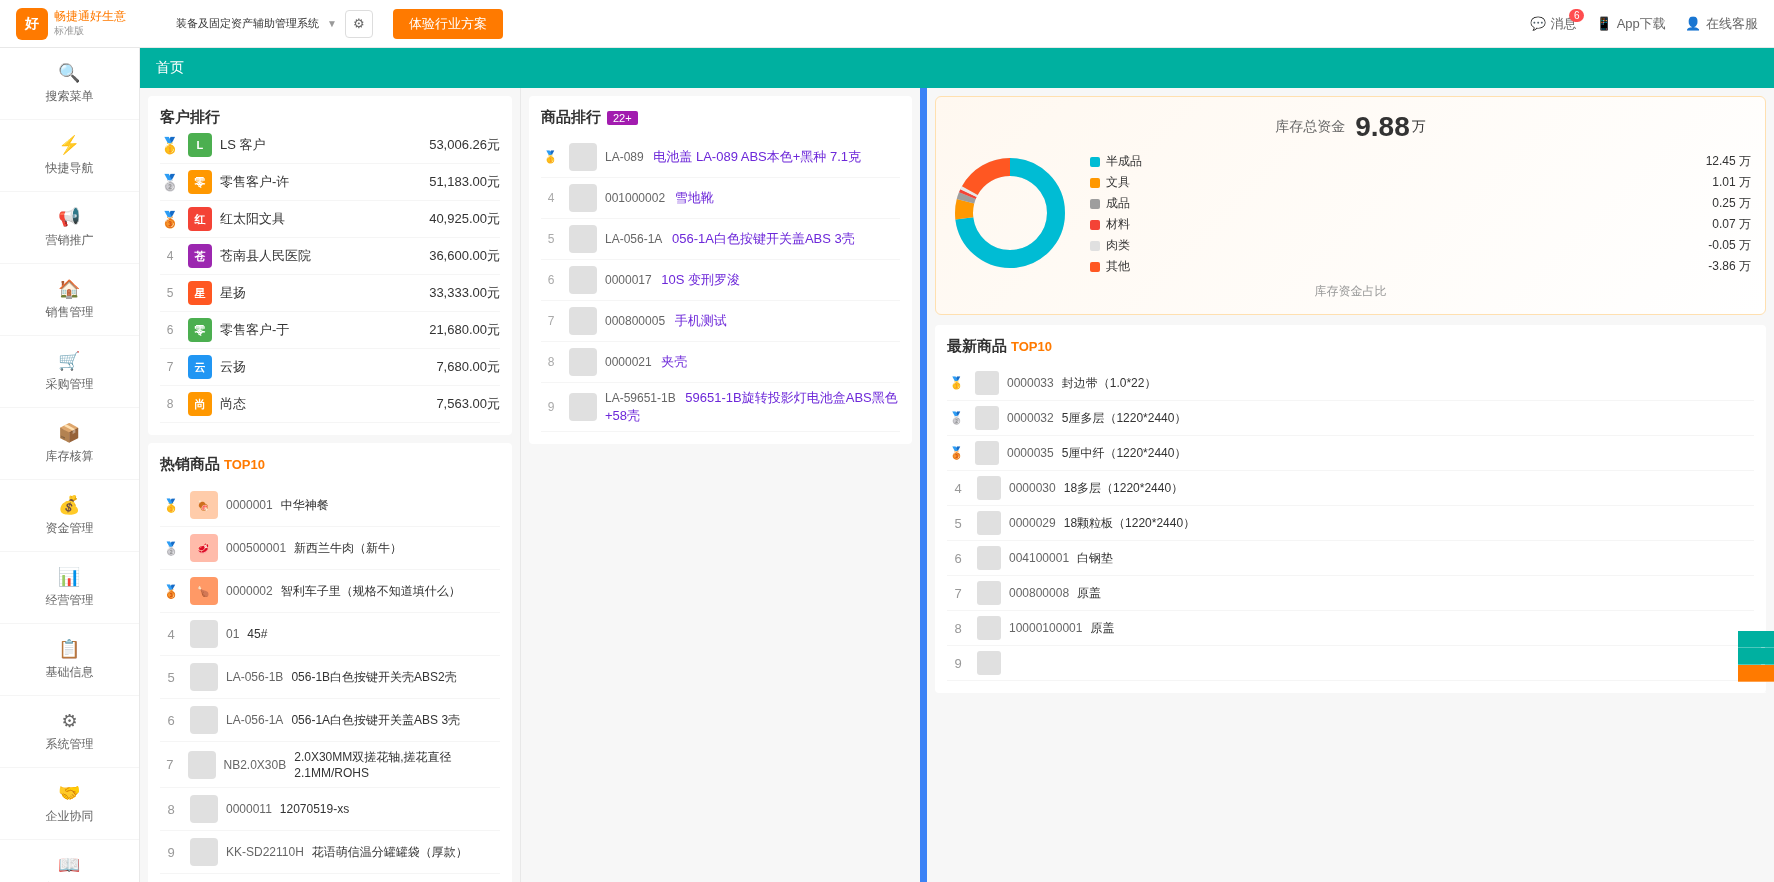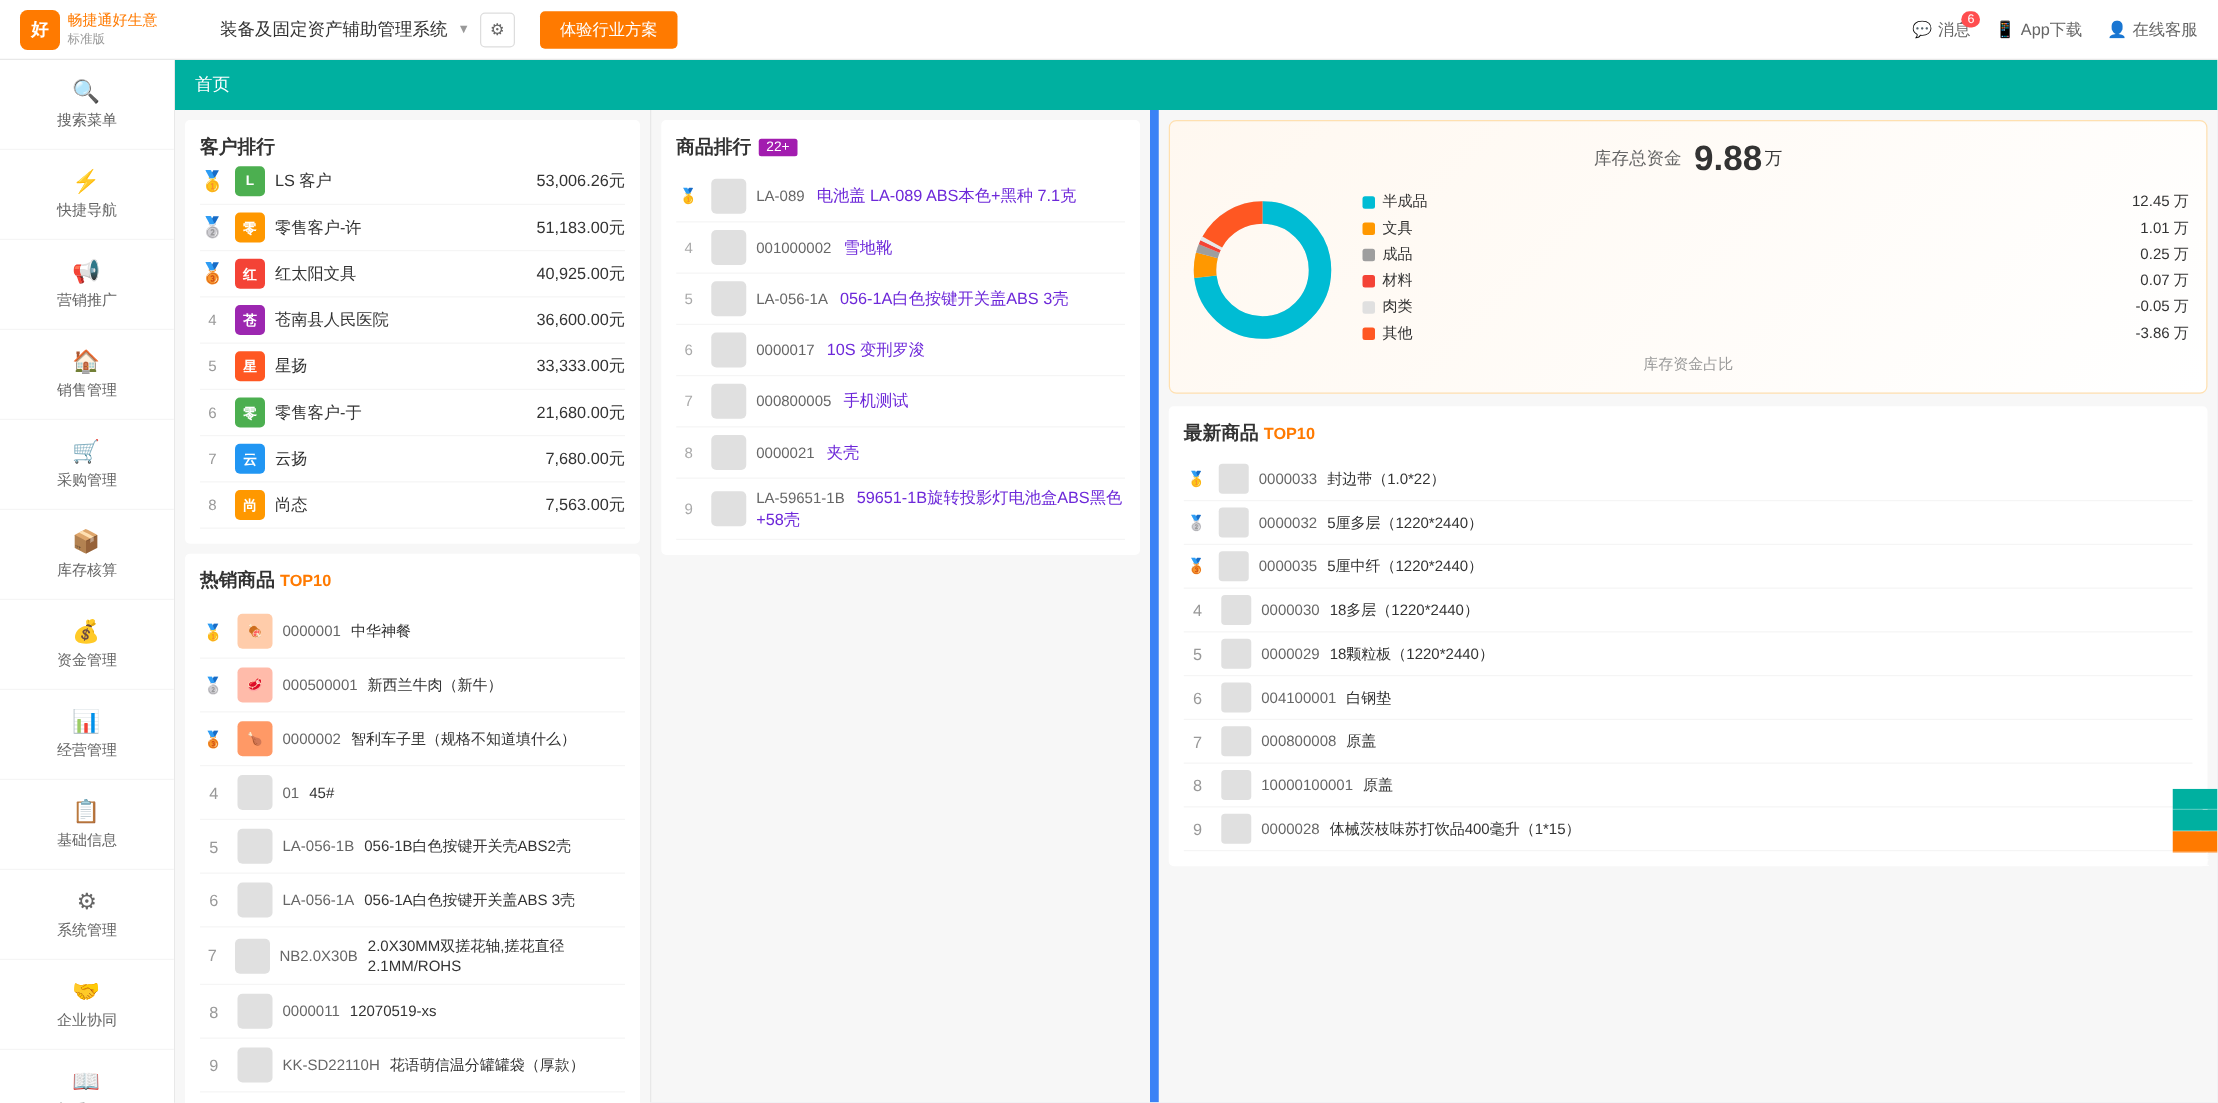--- a/index.html
+++ b/index.html
@@ -56,21 +56,21 @@
     .prod-rank { width: 20px; text-align: center; color: #999; font-size: 12px; }
     .prod-img { width: 28px; height: 28px; background: #e0e0e0; border-radius: 4px; display: flex; align-items: center; justify-content: center; font-size: 10px; color: #999; flex-shrink: 0; overflow: hidden; }
     .prod-info { flex: 1; }
     .prod-code { color: #666; font-size: 12px; }
     .prod-name { color: #6d28d9; font-size: 13px; }
 
     
     .inventory-card { background: linear-gradient(135deg, #fff8f0, #fff); border: 1px solid #ffe0b0; border-radius: 6px; padding: 14px; margin-bottom: 10px; }
 
     
-    .chart-container { display: flex; align-items: center; gap: 20px; margin-top: 10px; }
+    .chart-container { display: flex; gap: 20px; margin-top: 10px; }
     .donut-chart { position: relative; width: 120px; height: 120px; flex-shrink: 0; }
     .donut-svg { width: 120px; height: 120px; }
     .legend { flex: 1; }
     .legend-item { display: flex; align-items: center; gap: 6px; margin-bottom: 4px; font-size: 12px; }
     .legend-dot { width: 10px; height: 10px; border-radius: 2px; flex-shrink: 0; }
     .legend-name { color: #333; flex: 1; }
     .legend-value { color: #333; font-weight: 500; }
 
     
     .new-prod-item { display: flex; align-items: center; gap: 8px; padding: 5px 0; border-bottom: 1px solid #f5f5f5; }
@@ -101,21 +101,21 @@
 
 <div class="topbar">
   <div class="logo-area">
     <div class="logo-icon">好</div>
     <div>
       <div class="logo-text">畅捷通好生意</div>
       <div class="logo-sub">标准版</div>
     </div>
   </div>
   <div class="system-selector">
-    <span style="font-size:14px;color:#333;">装备及固定资产辅助管理系统</span>
+    <span style="font-size:11px;color:#333;">装备及固定资产辅助管理系统</span>
     <span class="dropdown-arrow">▼</span>
     <div class="gear-btn">⚙</div>
     <button class="trial-btn">体验行业方案</button>
   </div>
   <div class="topbar-right">
     <div class="topbar-icon">
       <span>💬</span>
       <span>消息</span>
       <span class="badge">6</span>
     </div>
@@ -495,24 +495,20 @@
           <span class="new-prod-rank" style="color:#999;font-size:13px;width:22px;text-align:center;">8</span>
           <div class="new-prod-img"></div>
           <div class="new-prod-info">
             <span class="new-prod-code">10000100001</span>
             <span class="new-prod-name">原盖</span>
           </div>
         </div>
         <div class="new-prod-item">
           <span class="new-prod-rank" style="color:#999;font-size:13px;width:22px;text-align:center;">9</span>
           <div class="new-prod-img"></div>
-          <div class="new-prod-info">
-            <span class="new-prod-code">0000028</span>
-            <span class="new-prod-name">体械茨枝味苏打饮品400毫升（1*15）</span>
-          </div>
         </div>
       </div>
     </div>
   </div>
 </div>
 
 <div class="float-btns">
   <div class="float-btn">客服热线</div>
   <div class="float-btn">服务社区</div>
   <div class="float-btn" style="background:#ff7a00;">直播</div>

